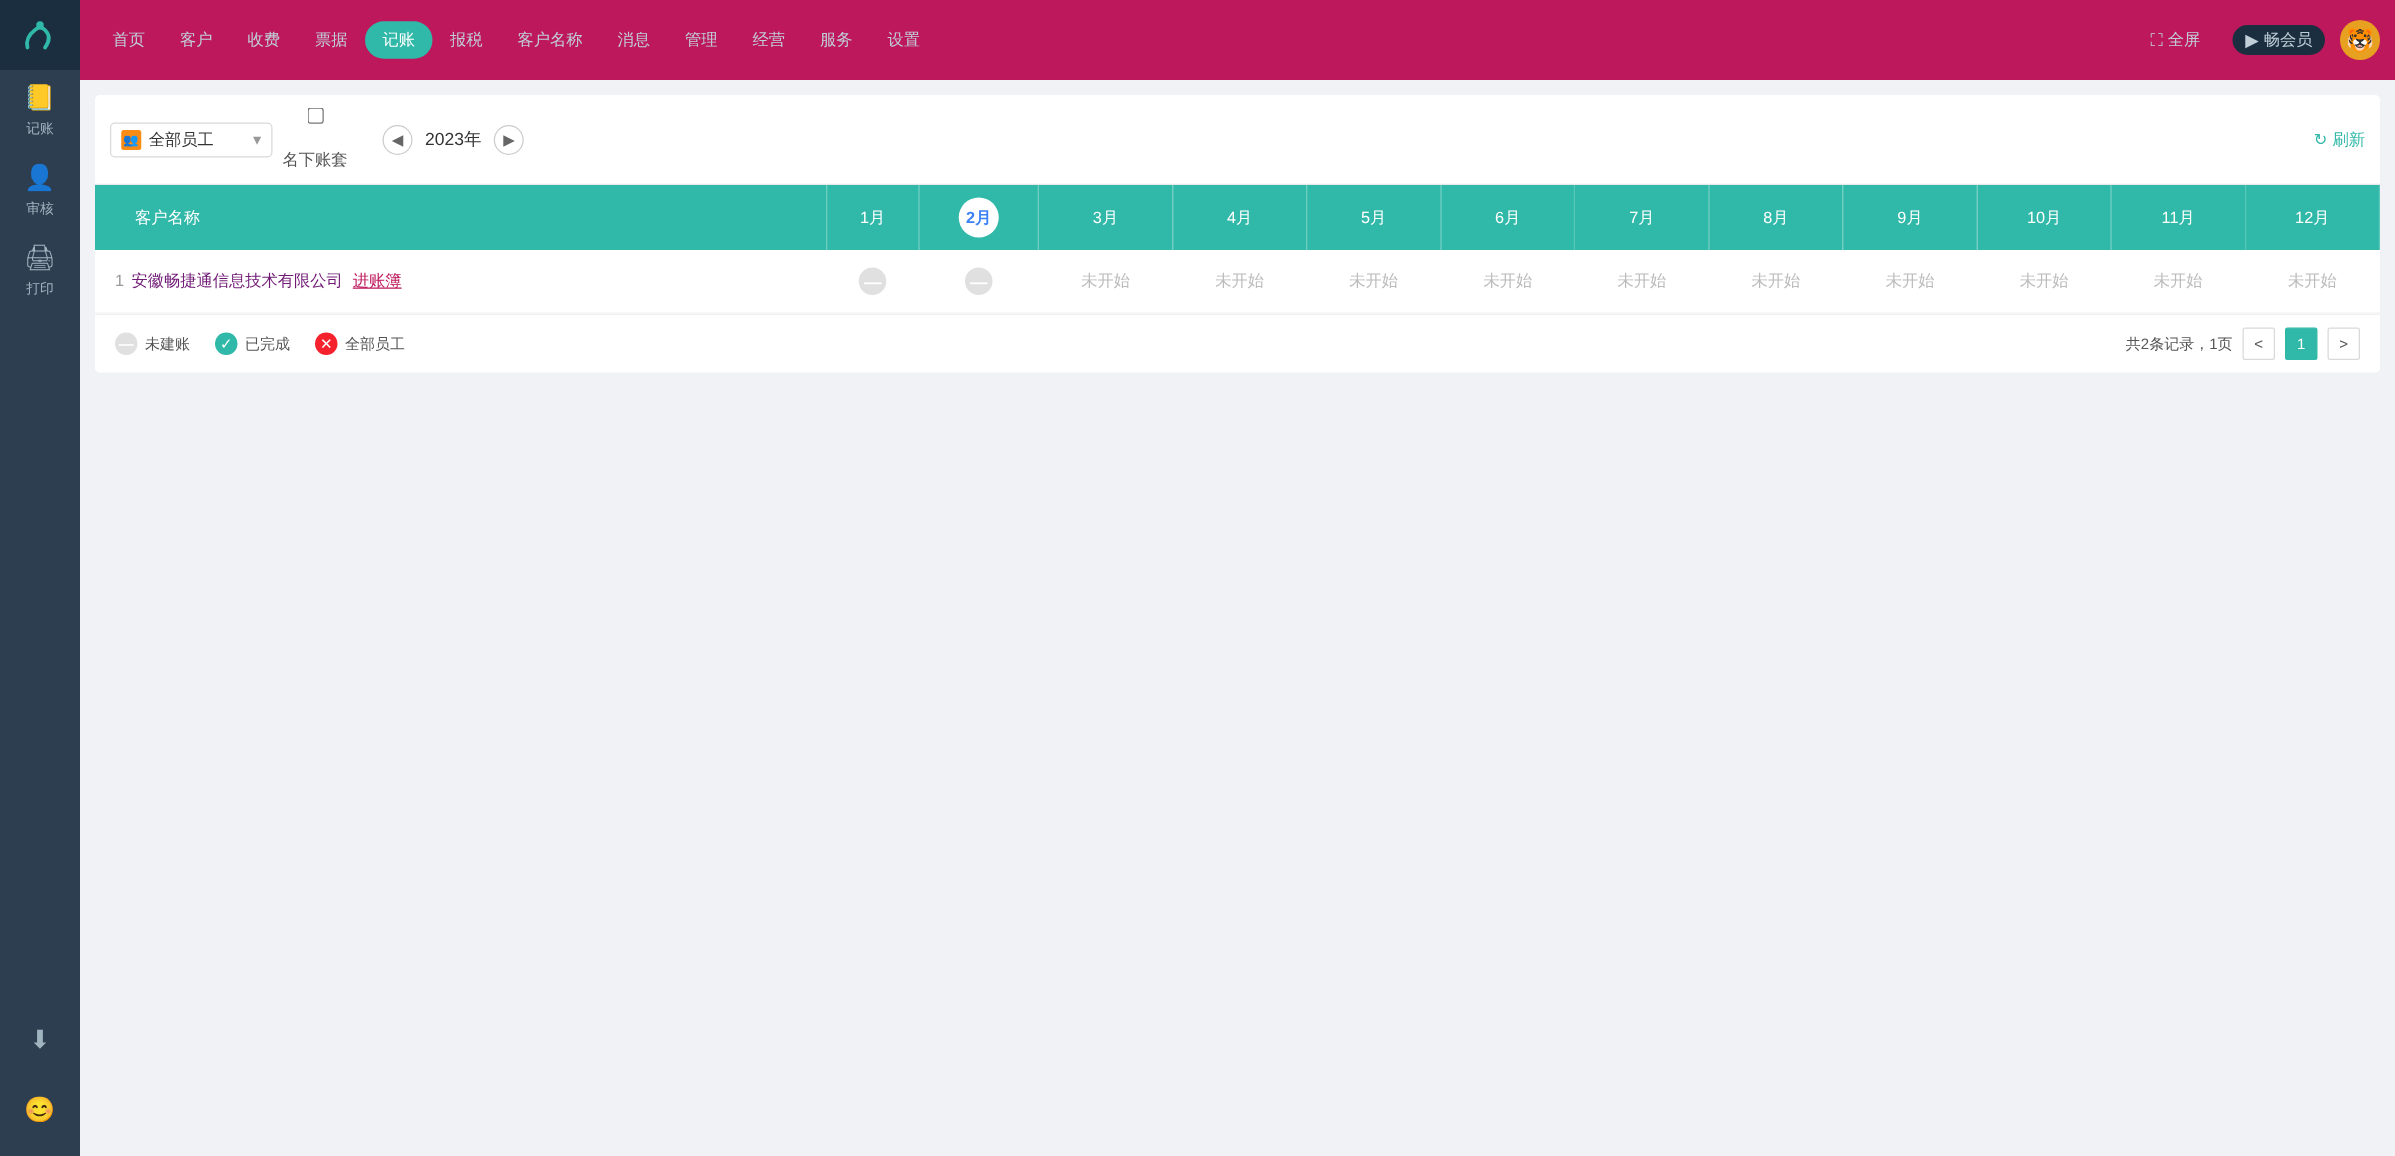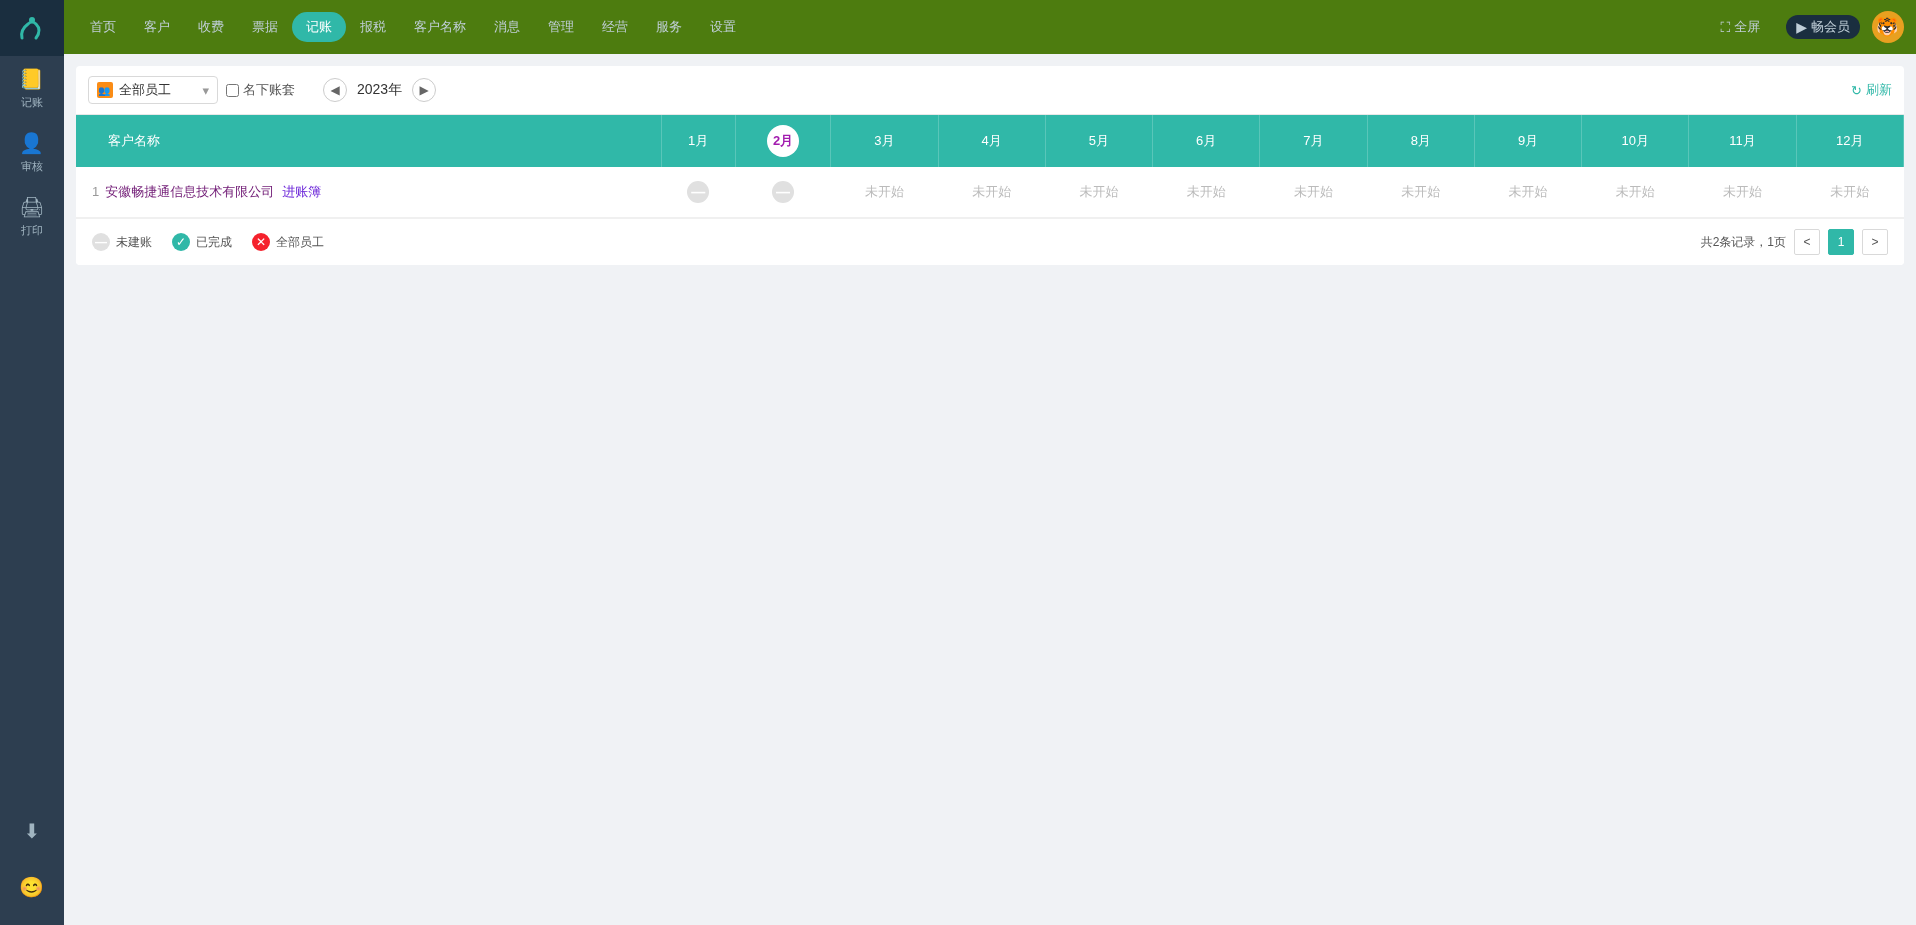--- a/index.html
+++ b/index.html
@@ -51,22 +51,22 @@
     
     .main-wrap {
       flex: 1;
       display: flex;
       flex-direction: column;
       overflow: hidden;
     }
 
     
     .topnav {
-      background: #4d7c0f;
-      height: 54px;
+      background: #be185d;
+      height: 64px;
       display: flex;
       align-items: center;
       padding: 0 12px;
       flex-shrink: 0;
     }
     .topnav-item {
       color: #c0cfd8;
       padding: 6px 14px;
       border-radius: 4px;
       cursor: pointer;
@@ -166,24 +166,25 @@
       background: none;
       border: none;
       padding: 5px 8px;
       cursor: pointer;
       color: #999;
       font-size: 15px;
     }
     .checkbox-wrap {
       display: flex;
       align-items: center;
-      gap: 4px;
+      gap: 20px;
       cursor: pointer;
       font-size: 13px;
       color: #555;
+      flex-direction: column;
     }
     .year-nav {
       display: flex;
       align-items: center;
       gap: 10px;
       margin-left: 20px;
       font-size: 14px;
       color: #333;
     }
     .year-nav .nav-btn {
@@ -227,45 +228,46 @@
     thead th:first-child {
       text-align: left;
       padding-left: 16px;
       min-width: 280px;
       border-right: 1px solid rgba(255,255,255,0.2);
     }
     .month-circle {
       width: 32px; height: 32px;
       border-radius: 50%;
       background: #fff;
-      color: #a21caf;
+      color: #3b82f6;
       display: inline-flex;
       align-items: center;
       justify-content: center;
       font-weight: bold;
     }
     tbody tr {
       border-bottom: 1px solid #f0f0f0;
     }
     tbody td {
       padding: 14px 8px;
       text-align: center;
       color: #999;
       white-space: nowrap;
     }
     tbody td:first-child {
       text-align: left;
       padding-left: 16px;
       color: #333;
     }
     .row-link {
-      color: #6d28d9;
+      color: #be185d;
       cursor: pointer;
       margin-left: 8px;
       font-size: 13px;
+      text-decoration: underline;
     }
     .status-dash {
       display: inline-flex;
       width: 22px; height: 22px;
       border-radius: 50%;
       background: #e0e0e0;
       align-items: center;
       justify-content: center;
       color: #fff;
       font-size: 14px;

